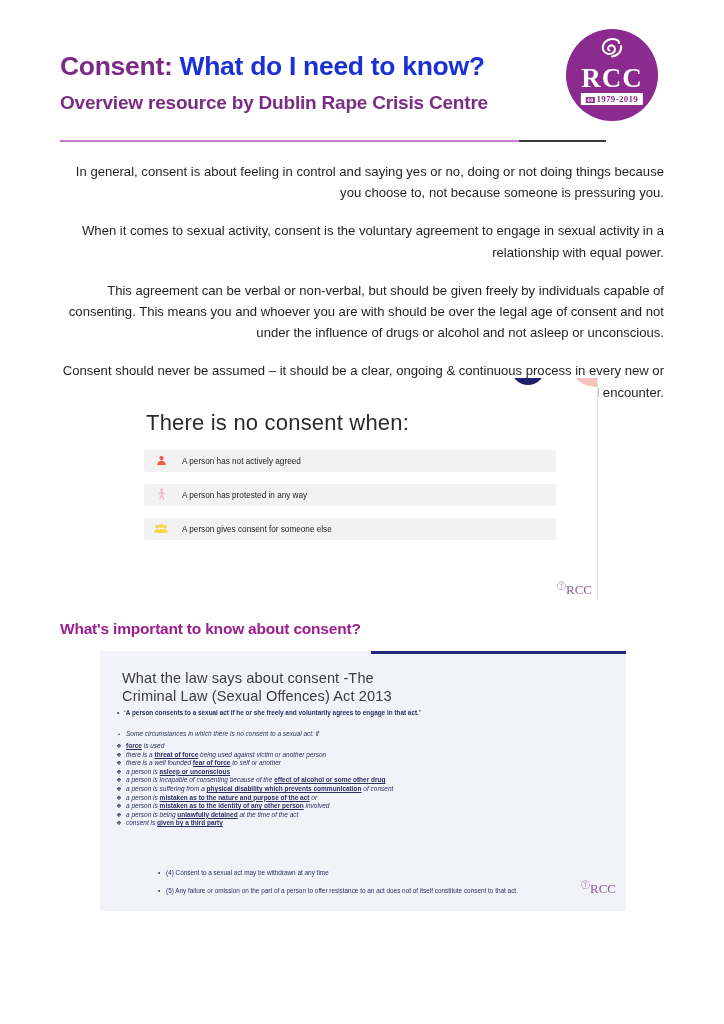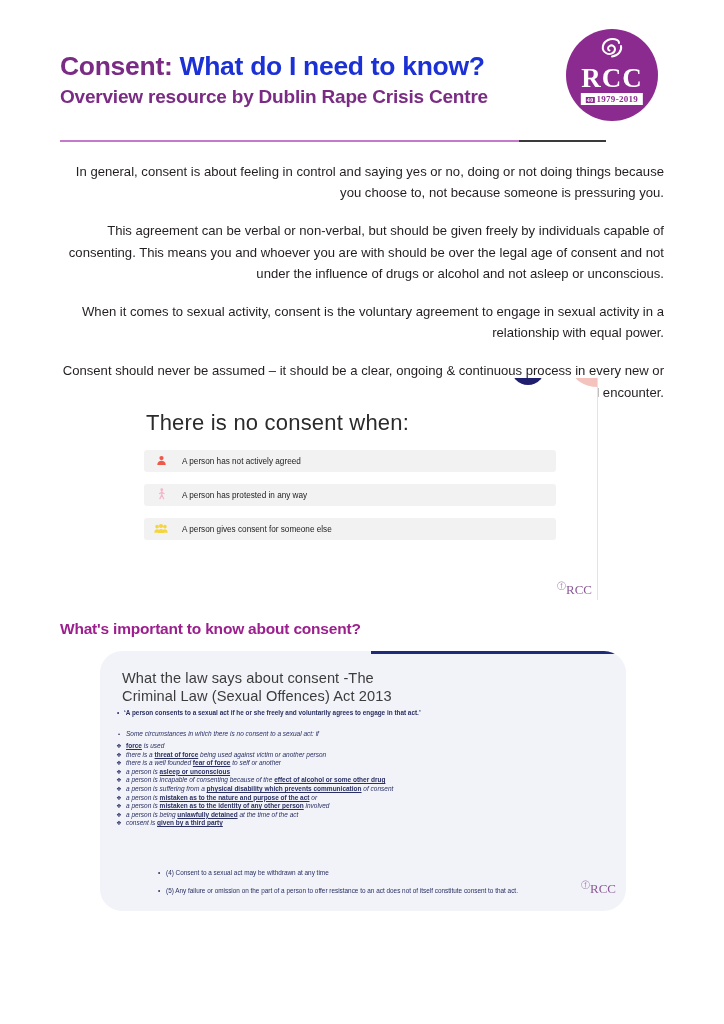--- a/index.html
+++ b/index.html
@@ -33,21 +33,21 @@
   .title-line {
     font-size: 26.5px;
     font-weight: bold;
     letter-spacing: -0.3px;
     line-height: 1.08;
     white-space: nowrap;
   }
   .title-a { color: #7a2b84; }
   .title-b { color: #1b31d6; }
   .subtitle {
-    margin-top: 5px;
+    margin-top: 11px;
     font-size: 19px;
     font-weight: bold;
     color: #7a2b84;
     letter-spacing: -0.2px;
     white-space: nowrap;
   }
 
   .logo {
     position: absolute;
     left: 566px;
@@ -223,21 +223,20 @@
 
   
   .slide-two {
     position: absolute;
     left: 100px;
     top: 651px;
     width: 526px;
     height: 260px;
     background: #f1f3f8;
     overflow: hidden;
-    border-radius: 22px;
   }
   .s2-topbar {
     position: absolute;
     left: 271px;
     top: 0px;
     width: 255px;
     height: 2.5px;
     background: #1f2a7a;
   }
   .s2-title {
@@ -338,22 +337,22 @@
     <div class="logo-rcc">RCC</div>
     <div class="logo-years">
       <span class="y-mark">40</span><span>1979-2019</span>
     </div>
   </div>
 
   <div class="divider"></div>
 
   <div class="body-text">
     <p>In general, consent is about feeling in control and saying yes or no, doing or not doing things because you choose to, not because someone is pressuring you.</p>
+    <p>When it comes to sexual activity, consent is the voluntary agreement to engage in sexual activity in a relationship with equal power.</p>
     <p>This agreement can be verbal or non-verbal, but should be given freely by individuals capable of consenting. This means you and whoever you are with should be over the legal age of consent and not under the influence of drugs or alcohol and not asleep or unconscious.</p>
-    <p>When it comes to sexual activity, consent is the voluntary agreement to engage in sexual activity in a relationship with equal power.</p>
     <p>Consent should never be assumed – it should be a clear, ongoing &amp; continuous process in every new or repeated sexual encounter.</p>
   </div>
 
   <div class="slide-one">
     <div class="s1-deco-navy"></div>
     <div class="s1-deco-pink"></div>
     <div class="s1-rule"></div>
     <div class="s1-title">There is no consent when:</div>
 
     <div class="s1-list">

